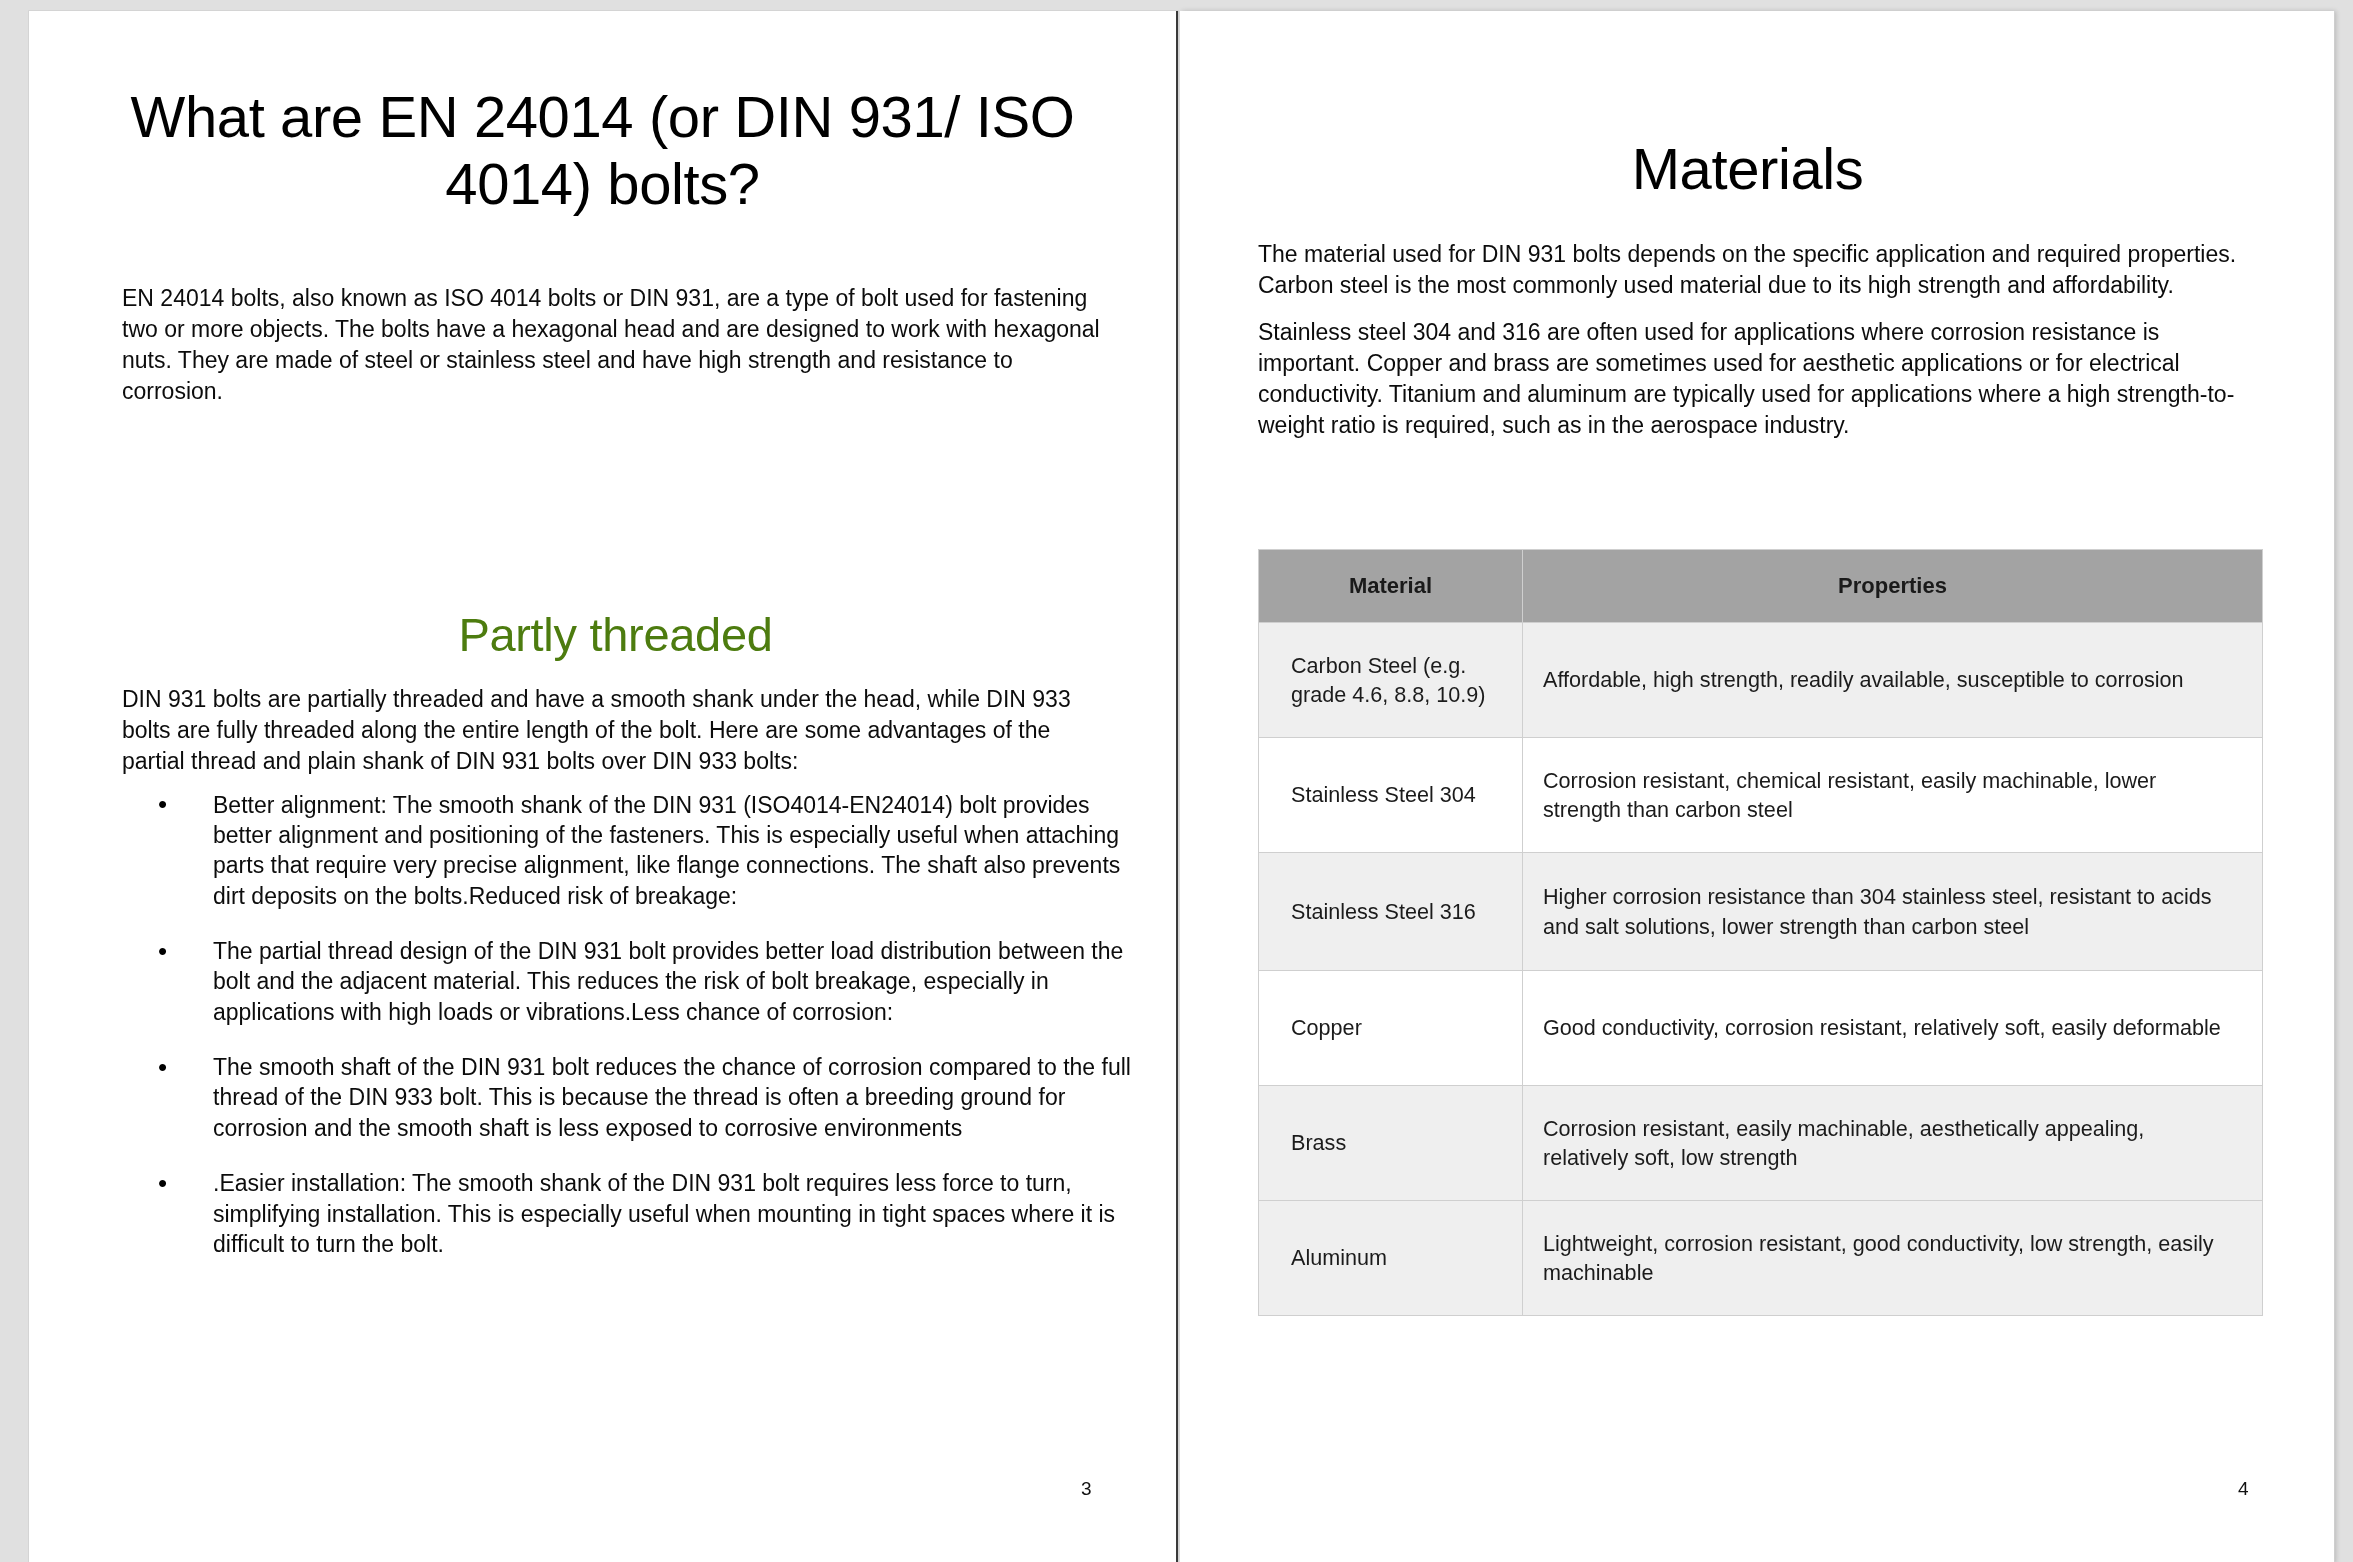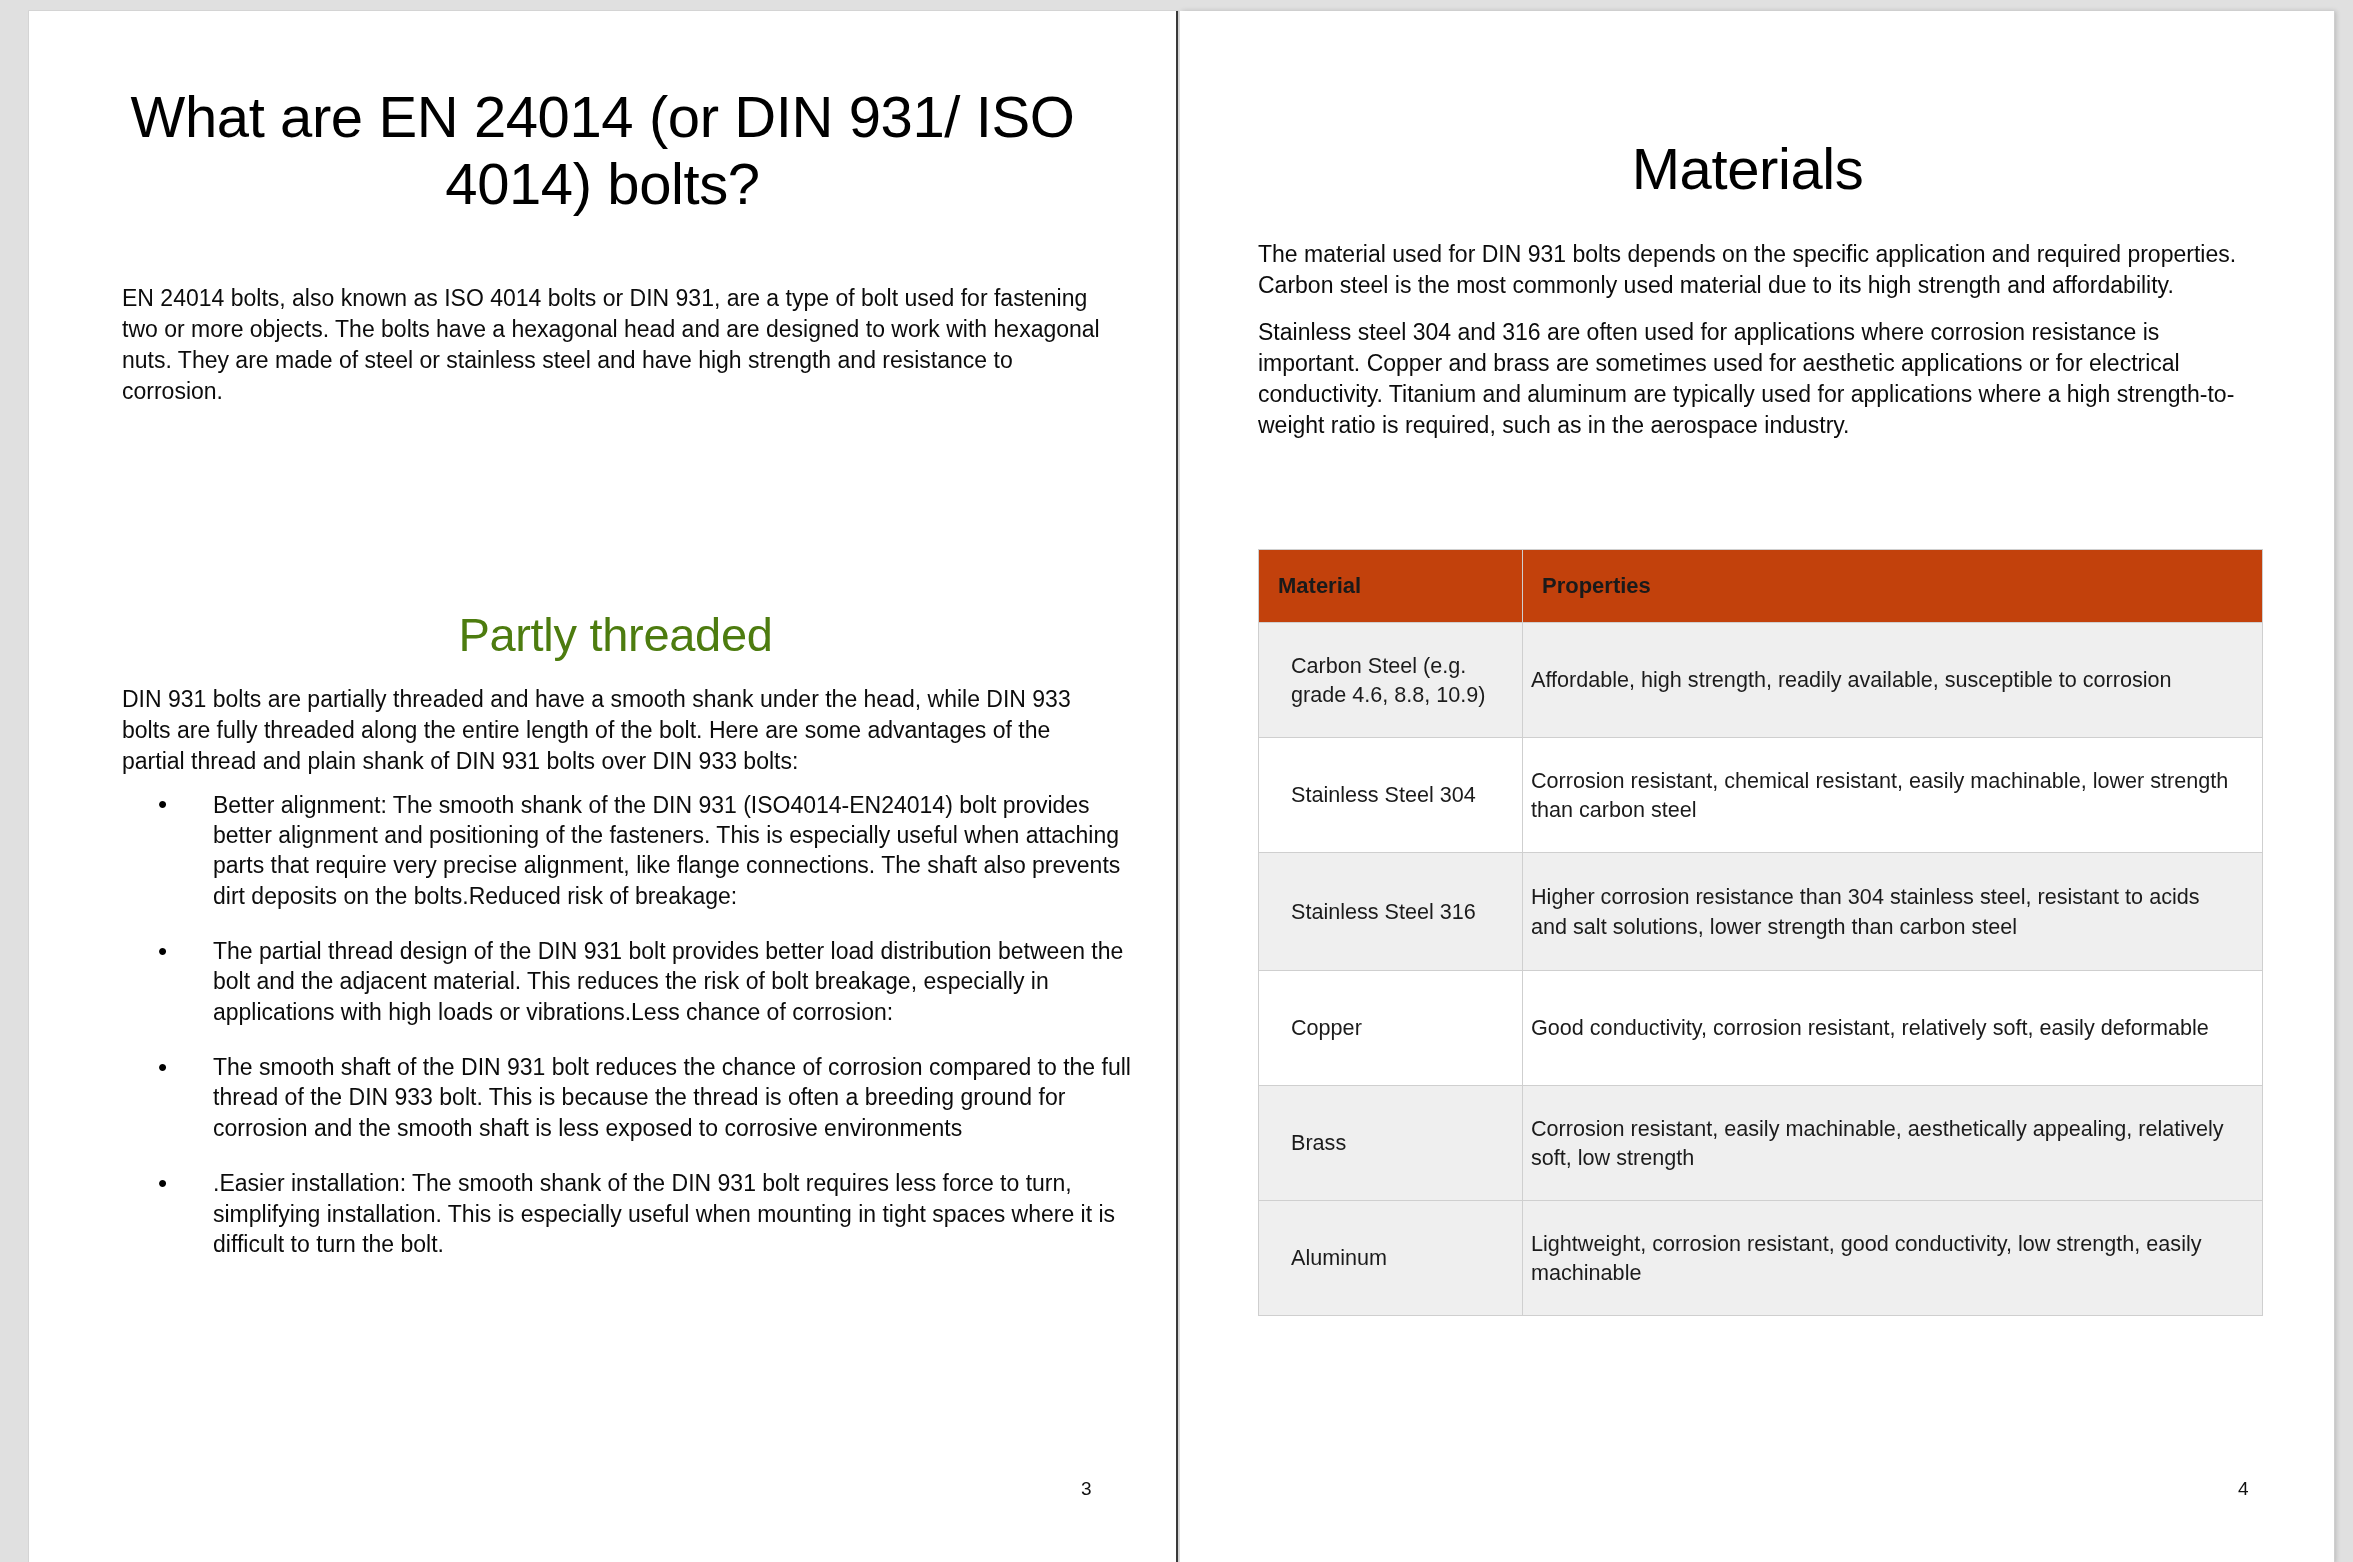--- a/index.html
+++ b/index.html
@@ -186,39 +186,39 @@
   table.materials col.c-material { width: 264px; }
   table.materials col.c-props { width: 740px; }
 
   table.materials th,
   table.materials td {
     border: 0.8px solid #cfcfcf;
     vertical-align: middle;
     box-sizing: border-box;
   }
   table.materials thead th {
-    background: #c2410c;
+    background: #a3a3a3;
     font-size: 22px;
     font-weight: bold;
     color: #1a1a1a;
-    text-align: left;
+    text-align: center;
     padding: 23px 19px;
     height: 65px;
   }
   table.materials tbody td {
     font-size: 21.6px;
     line-height: 1.35;
     color: #1b1b1b;
     padding: 16.7px 20px;
   }
   table.materials tbody td.mat-name {
     padding-left: 32px;
   }
   table.materials tbody td.mat-props {
-    padding-left: 8px;
+    padding-left: 20px;
     padding-right: 30px;
   }
   table.materials tbody tr.shaded td {
     background: #efefef;
   }
   table.materials tbody tr.plain td {
     background: #ffffff;
   }
   
   tr[data-row="0"] td { height: 115px; }

